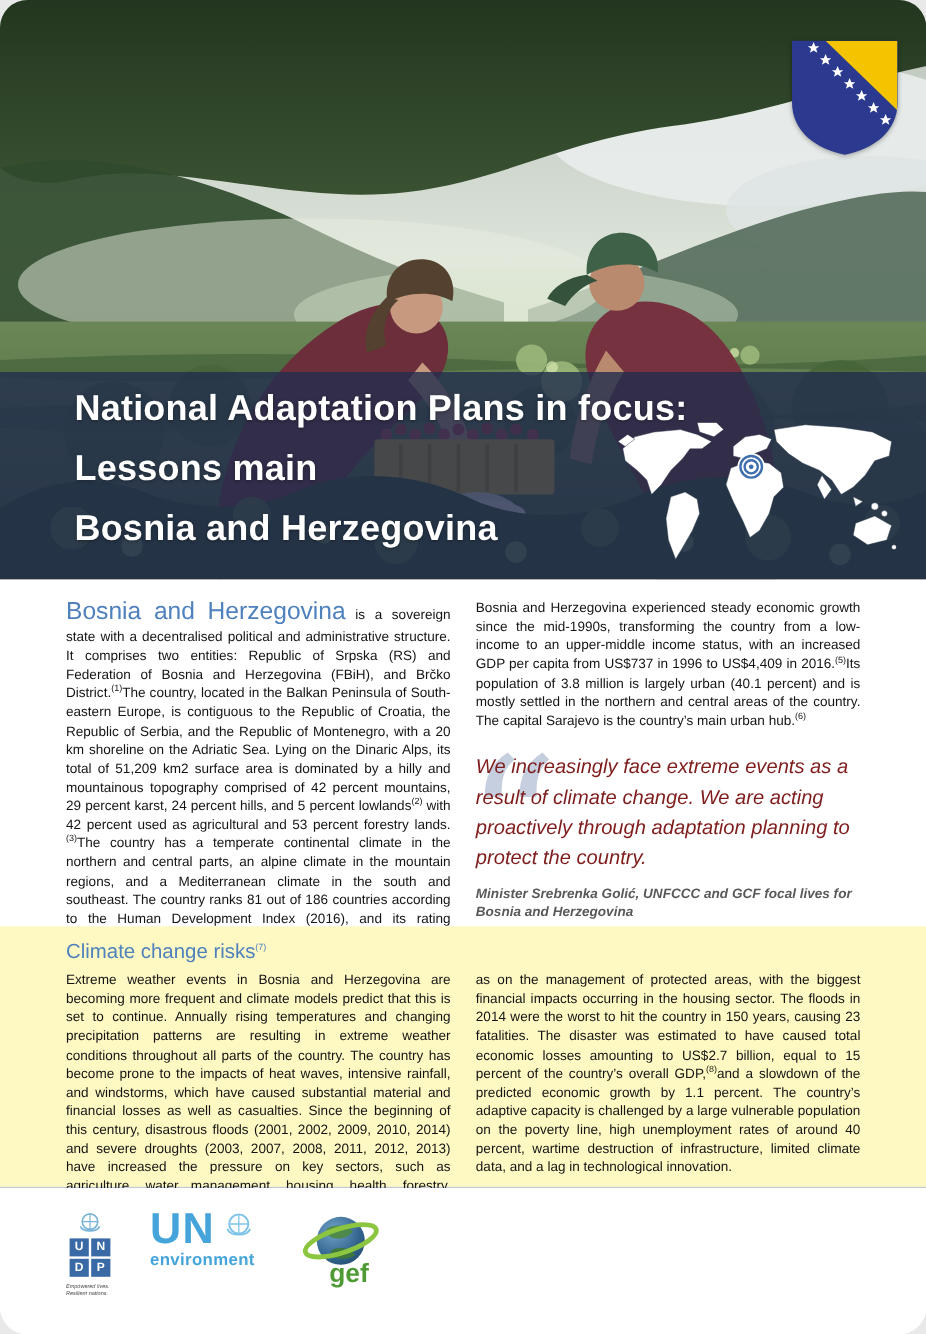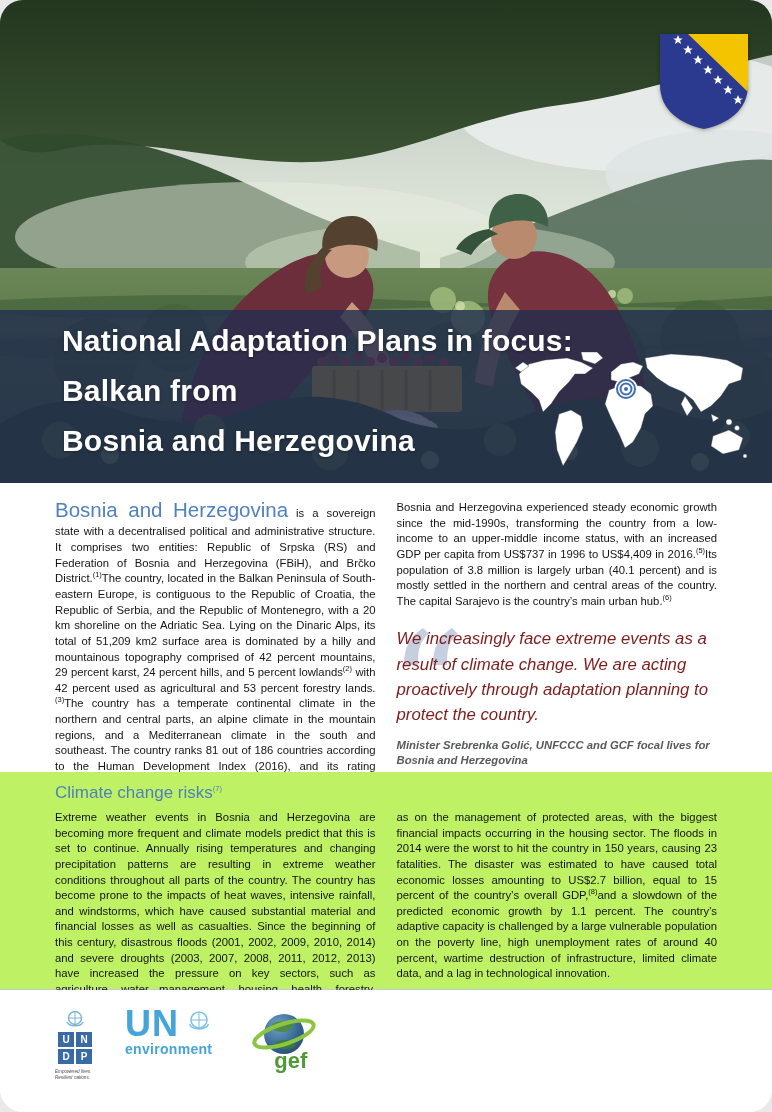--- a/index.html
+++ b/index.html
@@ -28,21 +28,21 @@
   .intro .cols{padding-top:13px;}
 
   .quote-block{position:relative;margin-top:17px;}
   .quote-mark{position:absolute;left:-8px;top:-14px;font-size:150px;line-height:1;
               color:#c5cfdf;font-family:"DejaVu Serif",serif;z-index:0;user-select:none;}
   .quote-text{position:relative;z-index:1;font-style:italic;font-size:16.8px;
               line-height:1.5;color:#7f1d1d;}
   .quote-attr{position:relative;z-index:1;margin-top:11px;font-size:11.3px;
               font-weight:bold;font-style:italic;color:#58595b;line-height:1.3;}
 
-  .risks{position:absolute;top:772px;left:0;width:772px;height:218px;background:#bef264;
+  .risks{position:absolute;top:772px;left:0;width:772px;height:218px;background:#fef9c3;
          border-bottom:1px solid #c2cad9;box-sizing:border-box;}
   .risks-heading{padding:11px 55px 7px;font-size:17px;color:#4f81bd;}
 
   
   .footer{position:absolute;top:990px;left:0;width:772px;height:122px;background:#fff;}
   .logos{display:flex;align-items:flex-start;padding:18px 0 0 53px;}
   .undp{display:flex;flex-direction:column;align-items:center;width:44px;}
   .undp-grid{display:grid;grid-template-columns:16px 16px;grid-gap:2px;margin-top:2px;}
   .undp-cell{width:16px;height:15px;background:#3a6aa6;color:#fff;font-size:10px;
              font-weight:bold;display:flex;align-items:center;justify-content:center;}
@@ -185,21 +185,21 @@
         <use href="#star" transform="translate(60,50)"></use>
         <use href="#star" transform="translate(70,60)"></use>
         <use href="#star" transform="translate(80,70)"></use>
       </g>
     </svg>
 
     <div class="hero-overlay"></div>
 
     <div class="hero-titles">
       <div>National Adaptation Plans in focus:</div>
-      <div>Balkan from</div>
+      <div>Lessons main</div>
       <div>Bosnia and Herzegovina</div>
     </div>
 
     <svg class="worldmap" viewBox="0 0 232 118" aria-hidden="true">
       <g fill="#ffffff" stroke="#2a3647" stroke-width="0.7" stroke-opacity="0.55">
         <path d="M4,22 L14,12 L30,8 L52,6 L66,10 L78,16 L70,22 L60,22 L54,30 L44,40 L36,52 L28,60 L24,48 L16,40 L6,32 Z"></path>
         <path d="M0,16 L8,10 L14,14 L6,20 Z"></path>
         <path d="M66,0 L82,0 L88,6 L80,12 L68,8 Z"></path>
         <path d="M44,62 L56,58 L66,64 L68,76 L62,90 L54,104 L48,114 L42,98 L40,80 Z"></path>
         <path d="M96,20 L106,12 L118,10 L128,14 L124,22 L114,26 L104,30 L96,28 Z"></path>

